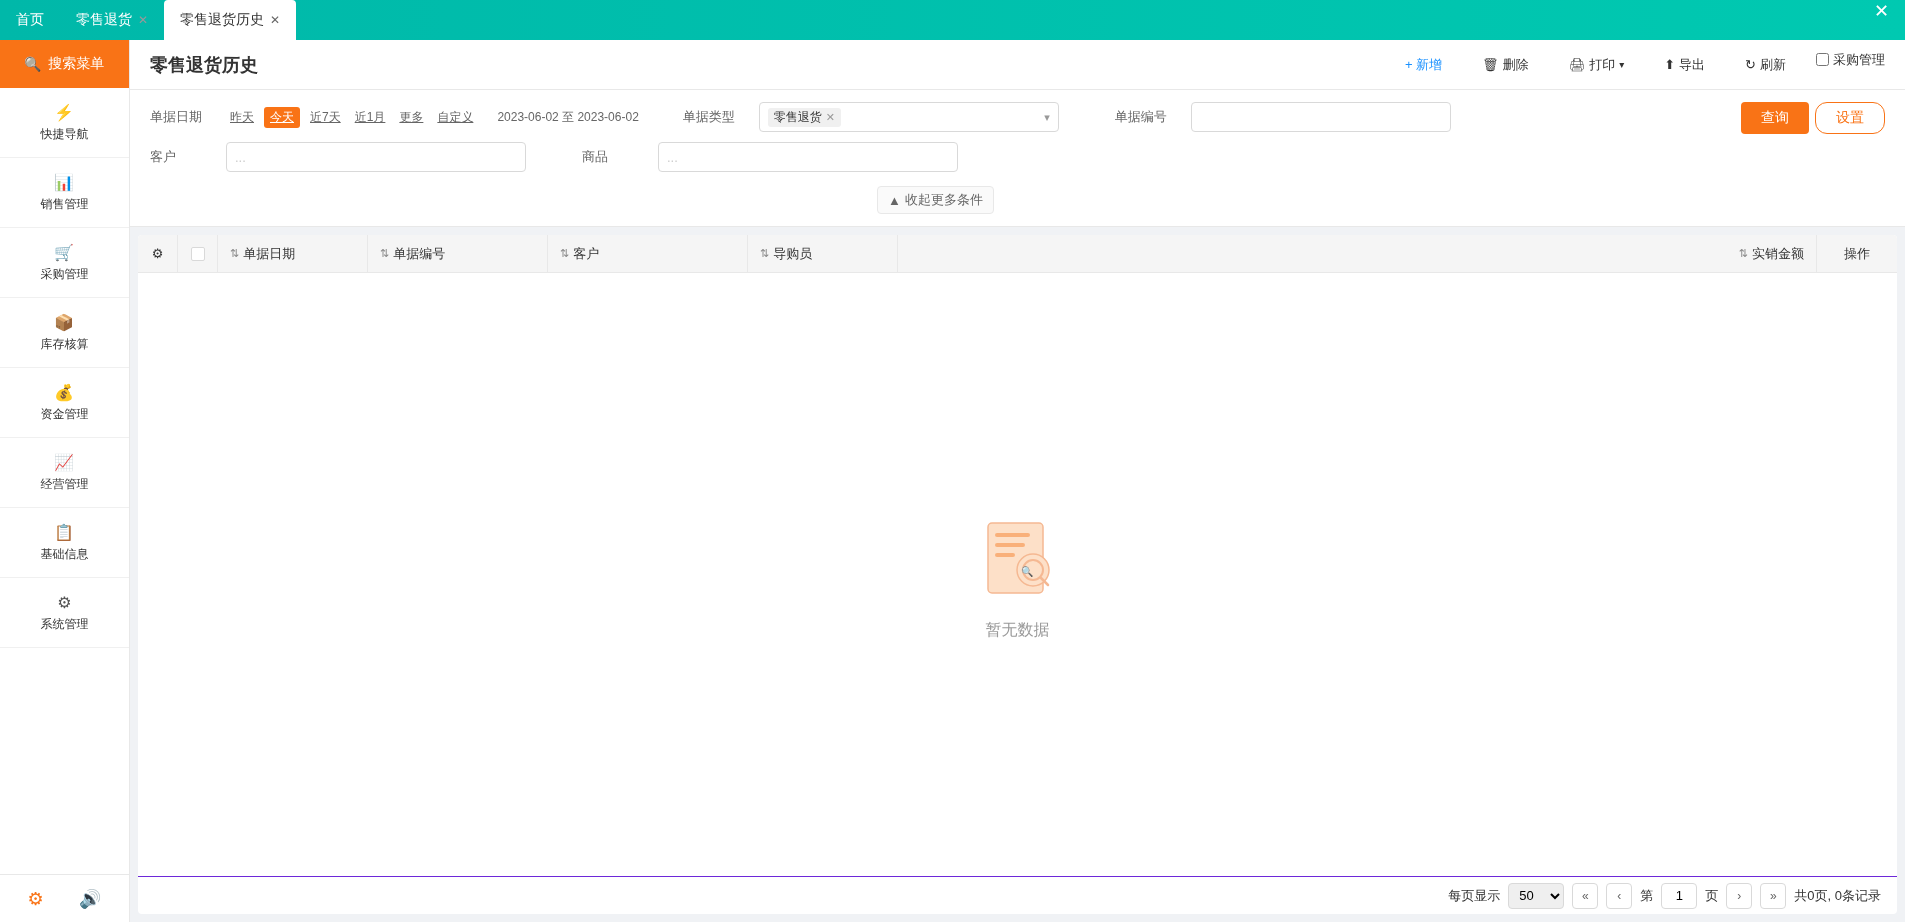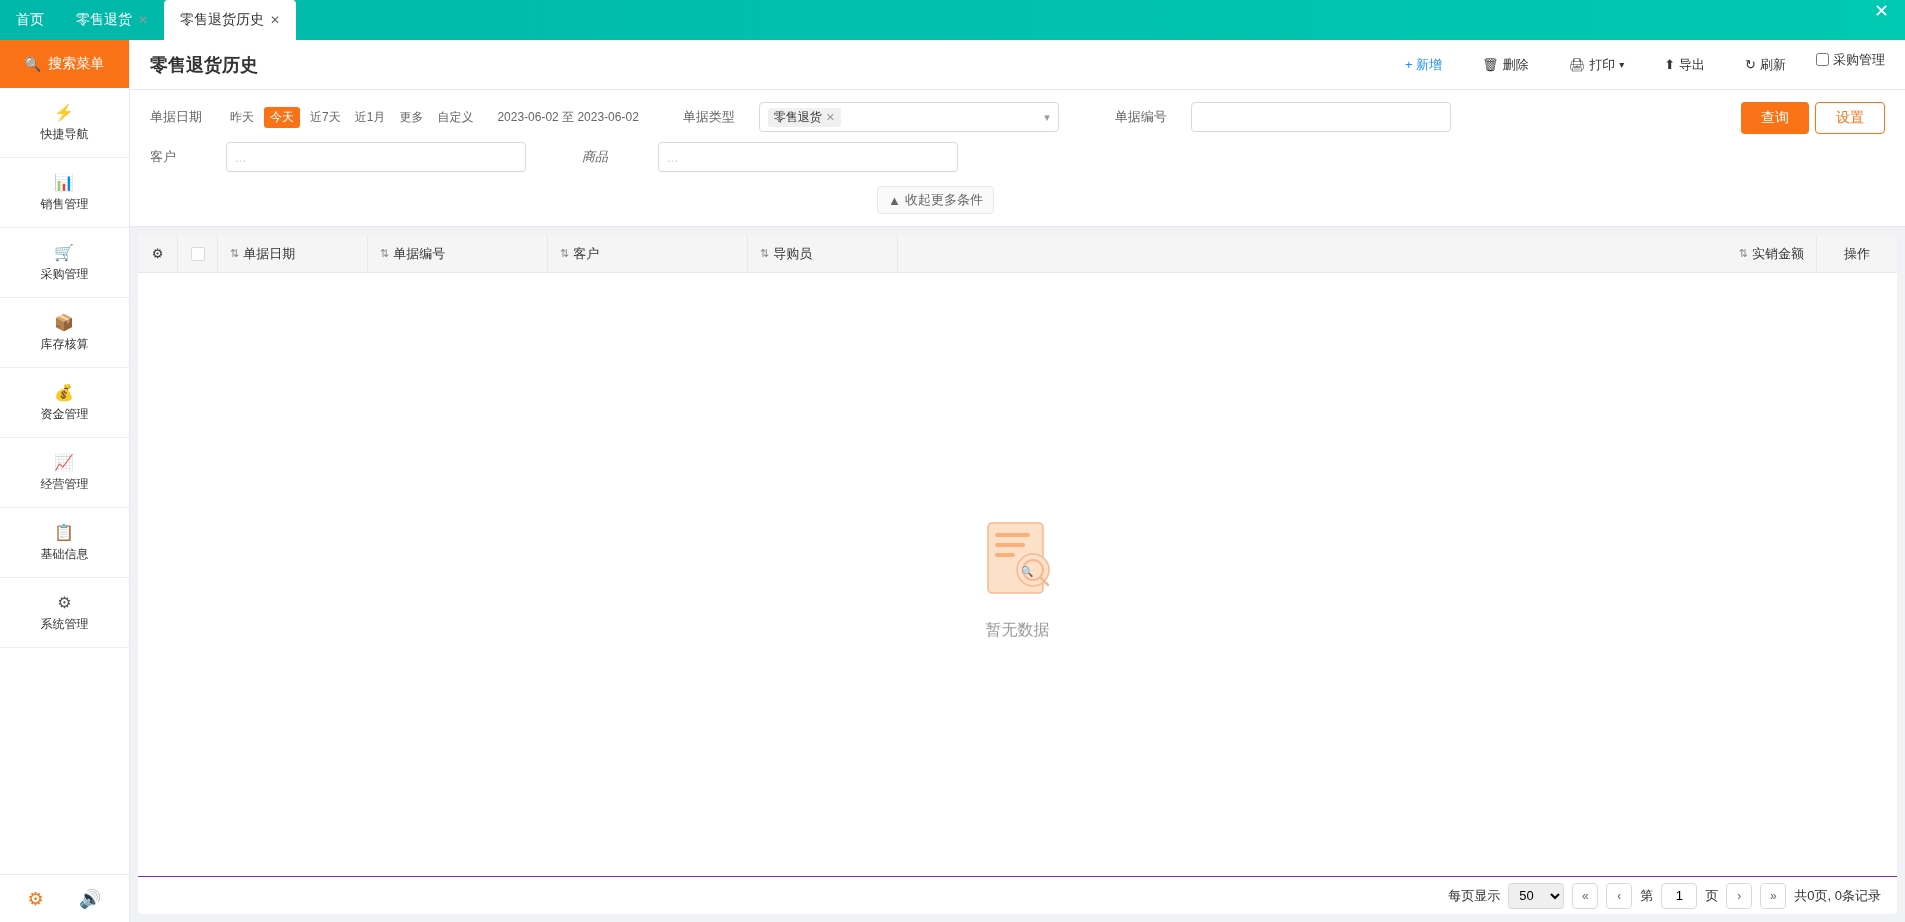--- a/index.html
+++ b/index.html
@@ -197,20 +197,21 @@
     .date-shortcuts {
       display: flex;
       align-items: center;
       gap: 6px;
     }
     .date-shortcut {
       font-size: 12px;
       color: #666;
       cursor: pointer;
       padding: 2px 4px;
+      text-decoration: underline;
     }
     .date-shortcut.active {
       background: #f97316;
       color: #fff;
       border-radius: 3px;
       padding: 2px 6px;
     }
     .date-range {
       font-size: 12px;
       color: #666;
@@ -373,21 +374,21 @@
       border-radius: 4px;
       padding: 6px 20px;
       font-size: 14px;
       cursor: pointer;
       height: 32px;
     }
     .set-btn {
       background: #fff;
       color: #f97316;
       border: 1px solid #f97316;
-      border-radius: 4px;
+      border-radius: 12px;
       padding: 6px 20px;
       font-size: 14px;
       cursor: pointer;
       height: 32px;
     }
 
     .filter-right-buttons {
       display: flex;
       gap: 6px;
       margin-left: auto;
@@ -541,21 +542,21 @@
               <span style="color:#ccc;"></span>
             </div>
           </div>
 
           <div class="filter-row">
             <span class="filter-label">客户</span>
             <div class="filter-input" style="min-width:300px;">
               <span style="color:#ccc;">...</span>
             </div>
 
-            <span class="filter-label" style="margin-left:40px;font-style:italic;">商品</span>
+            <span class="filter-label" style="margin-left:40px;">商品</span>
             <div class="filter-input" style="min-width:300px;">
               <span style="color:#ccc;">...</span>
             </div>
           </div>
 
           <div style="display:flex; justify-content:center; margin-top:4px;">
             <div class="collapse-btn">
               <span>▲</span>
               <span>收起更多条件</span>
             </div>

